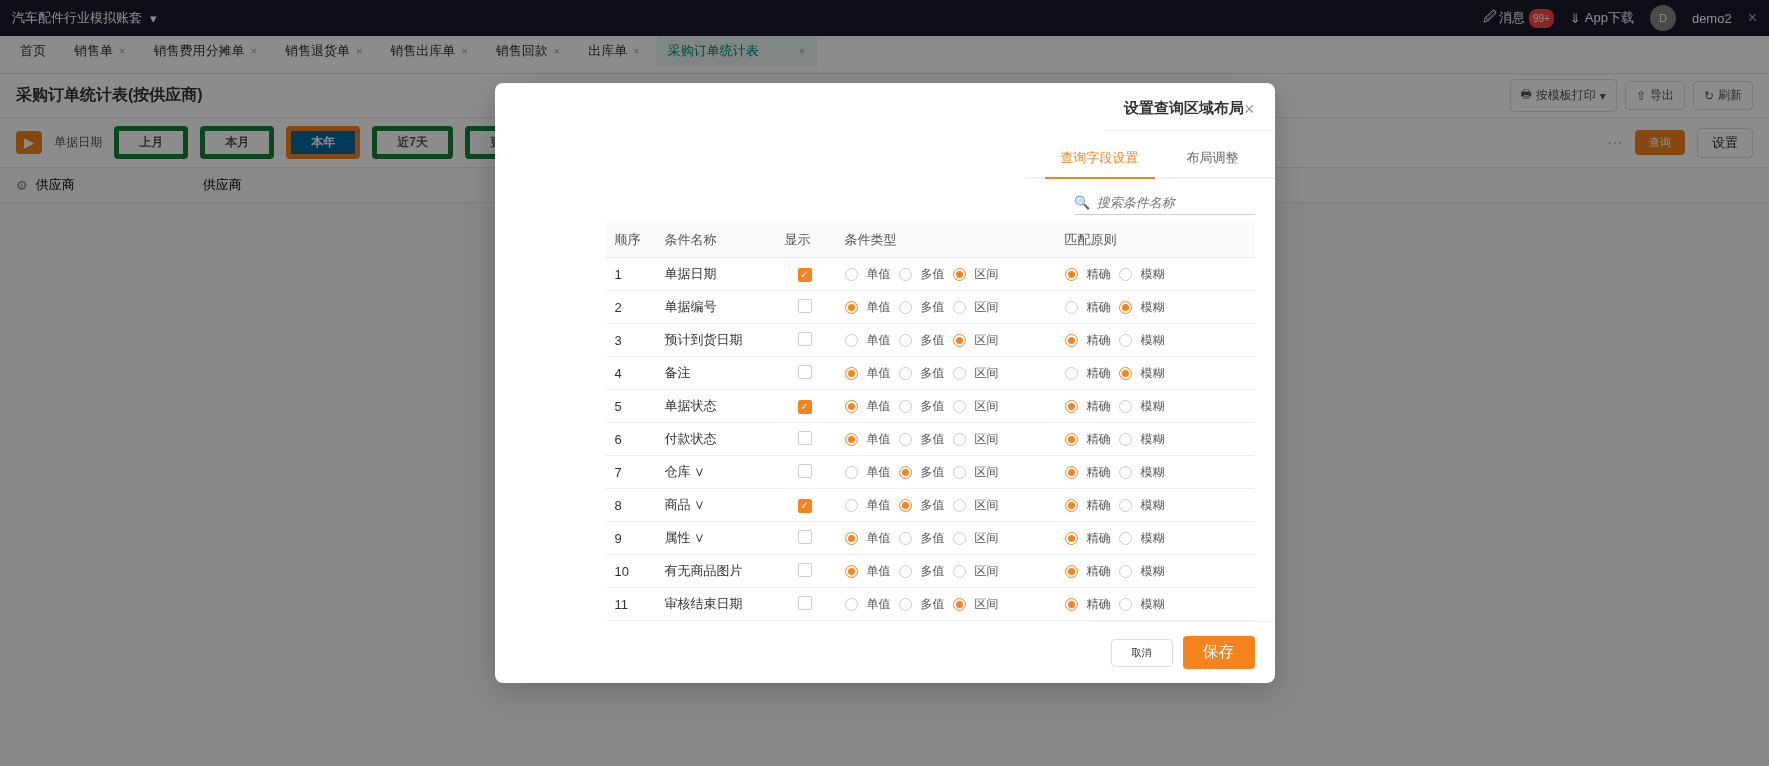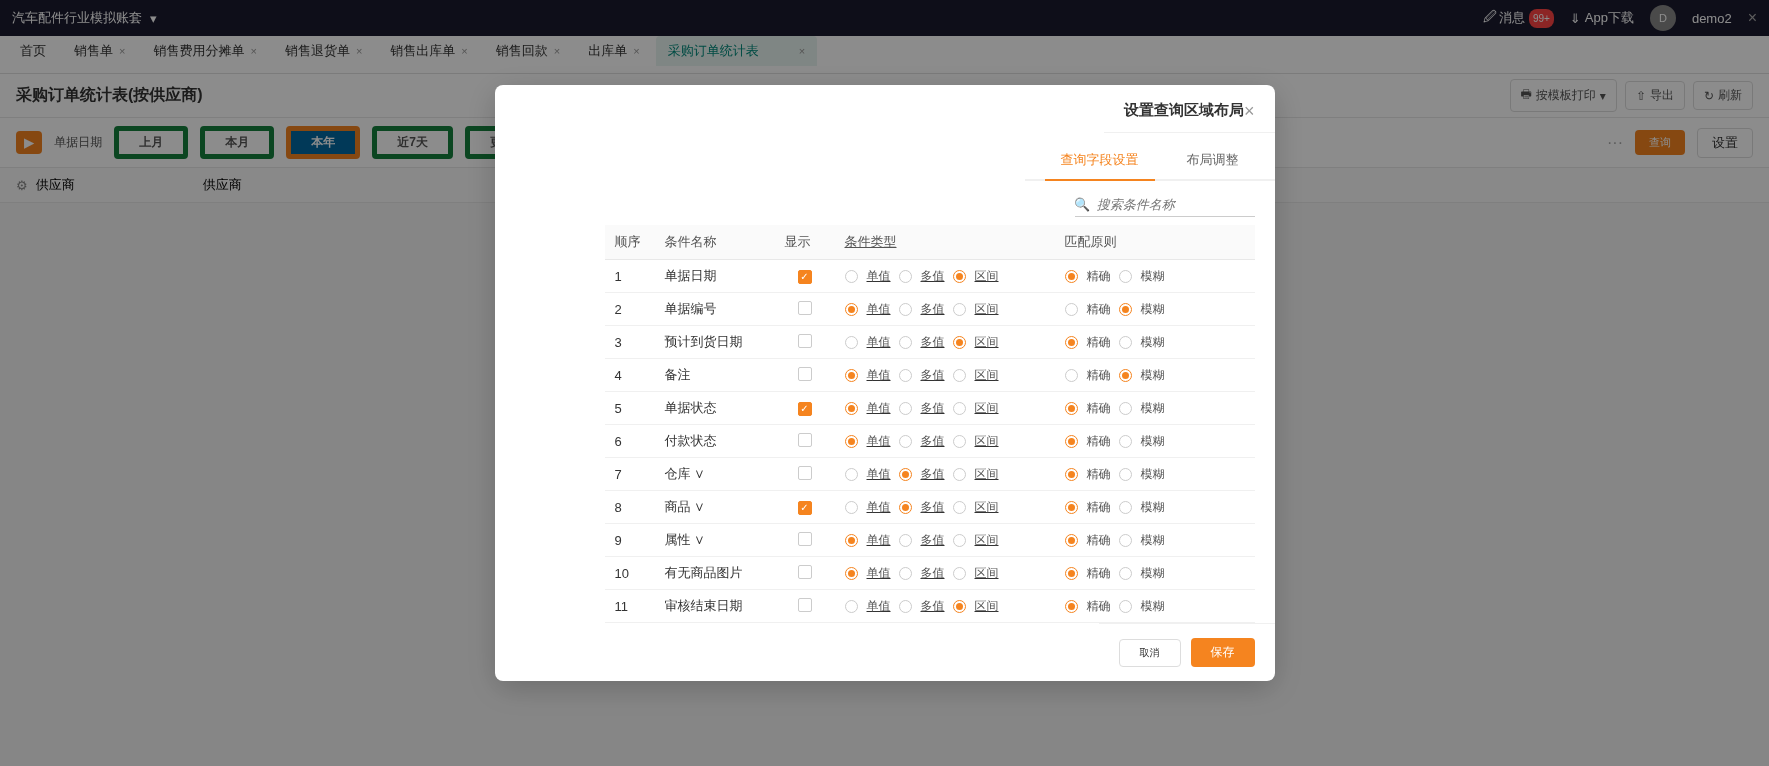--- a/index.html
+++ b/index.html
@@ -214,21 +214,21 @@
       padding: 7px 10px;
       font-size: 13px;
       color: #333;
       border-bottom: 1px solid #f0f0f0;
       vertical-align: middle;
     }
 
     .col-order { width: 50px; color: #f5841f; font-weight: 500; }
     .col-name { min-width: 120px; }
     .col-display { width: 60px; text-align: center; }
-    .col-type { width: 220px; text-decoration: underline; }
+    .col-type { width: 220px; }
     .col-match { width: 200px; }
 
     
     .cb {
       width: 14px; height: 14px; border: 1px solid #ccc; border-radius: 2px;
       display: inline-flex; align-items: center; justify-content: center;
       cursor: pointer; background: #fff;
     }
     .cb.checked { background: #f5841f; border-color: #f5841f; }
     .cb.checked::after { content: '✓'; color: #fff; font-size: 10px; }
@@ -255,21 +255,21 @@
       padding: 14px 20px;
       border-top: 1px solid #f0f0f0;
       gap: 10px;
     }
     .btn-cancel {
       padding: 6px 20px; border: 1px solid #ddd; border-radius: 4px;
       background: #fff; cursor: pointer; font-size: 10px; color: #333;
     }
     .btn-save {
       padding: 6px 20px; border: none; border-radius: 4px;
-      background: #f5841f; color: #fff; cursor: pointer; font-size: 12px;
+      background: #f5841f; color: #fff; cursor: pointer; font-size: 16px;
     }
 
     .order-num { color: #f5841f; font-weight: 500; }
   </style>
 </head>
 <body>
 
 <div class="top-bar">
   <div class="top-bar-left">
     <span>汽车配件行业模拟账套</span>

